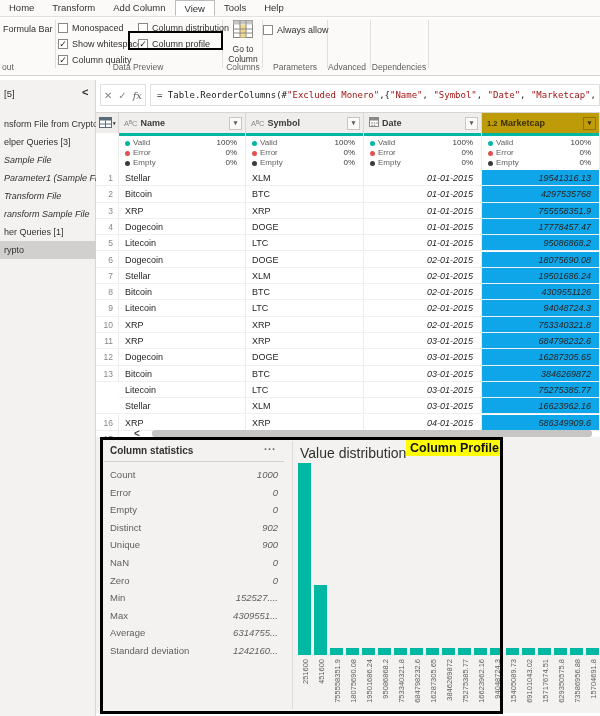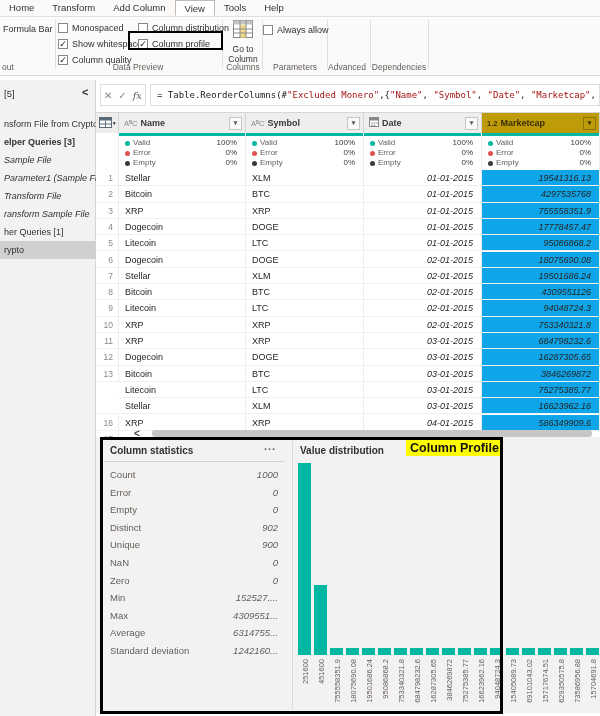--- a/index.html
+++ b/index.html
@@ -74,21 +74,21 @@
   
   #bpane { position:absolute; left:96px; top:437px; width:504px; height:276px; background:#F3F2F1; }
   #stats-title { position:absolute; left:110px; top:445px; font-size:10px; font-weight:bold; color:#323130; }
   #stats-menu { position:absolute; left:264px; top:440px; font-size:11px; font-weight:bold;
                 letter-spacing:1px; color:#605E5C; }
   #stats-divider { position:absolute; left:104px; top:461px; width:180px; height:1px; background:#D2D0CE; }
   .stat-lab { position:absolute; left:110px; font-size:9.5px; color:#605E5C; }
   .stat-val { position:absolute; left:196px; width:82px; text-align:right; font-style:italic;
               font-size:9.5px; color:#605E5C; }
   #vd-divider { position:absolute; left:292px; top:441px; width:1px; height:268px; background:#DCDAD8; }
-  #vd-title { position:absolute; left:300px; top:445px; font-size:10px; font-weight:bold; color:#323130; }
+  #vd-title { position:absolute; left:300px; top:445px; font-size:14px; font-weight:normal; color:#323130; }
   #profile-callout { position:absolute; left:406px; top:440px; background:#FFFF00; color:#111;
                      font-size:12.5px; font-weight:bold; padding:1px 4px; }
   .bar { position:absolute; width:13px; background:#00B7A3; }
   .xlab { position:absolute; transform-origin:0 0; transform:rotate(-90deg) translateX(-100%);
           font-size:7.5px; line-height:9px; color:#605E5C; white-space:nowrap; }
   #box-pane { position:absolute; left:100px; top:437px; width:403px; height:277px;
               border:3px solid #000; z-index:30; pointer-events:none; }
 </style>
 </head>
 <body>
@@ -171,21 +171,21 @@
     <span class="fx">fx</span>
   </div>
   <div id="formula-input"><span class="seg-plain">= Table.ReorderColumns(#</span><span class="seg-string">"Excluded Monero"</span><span class="seg-plain">,{</span><span class="seg-string">"Name"</span><span class="seg-plain">, </span><span class="seg-string">"Symbol"</span><span class="seg-plain">, </span><span class="seg-string">"Date"</span><span class="seg-plain">, </span><span class="seg-string">"Marketcap"</span><span class="seg-plain">, </span></div>
 
   <div id="sidebar">
     <span id="sb-header">[5]</span>
     <span id="sb-collapse">&lt;</span>
 
   <div id="sb-items" style="position: absolute; left: 0px; top: 0px; width: 96px;">
         <div class="sitem" style="top: 35px; position: absolute;">nsform File from Crypto [...</div>
-        <div class="sitem" style="top: 53px; position: absolute; font-weight: bold;">elper Queries [3]</div>
+        <div class="sitem" style="top: 53px; position: absolute;">elper Queries [3]</div>
         <div class="sitem ital" style="top: 71px; position: absolute;">Sample File</div>
         <div class="sitem ital" style="top: 89px; position: absolute;">Parameter1 (Sample File)</div>
         <div class="sitem ital" style="top: 107px; position: absolute;">Transform File</div>
         <div class="sitem ital" style="top: 125px; position: absolute;">ransform Sample File</div>
         <div class="sitem" style="top: 143px; position: absolute;">her Queries [1]</div>
         <div class="sitem sel" style="top: 161px; position: absolute;">rypto</div>
       </div>
     </div>
 
   <div id="grid">

